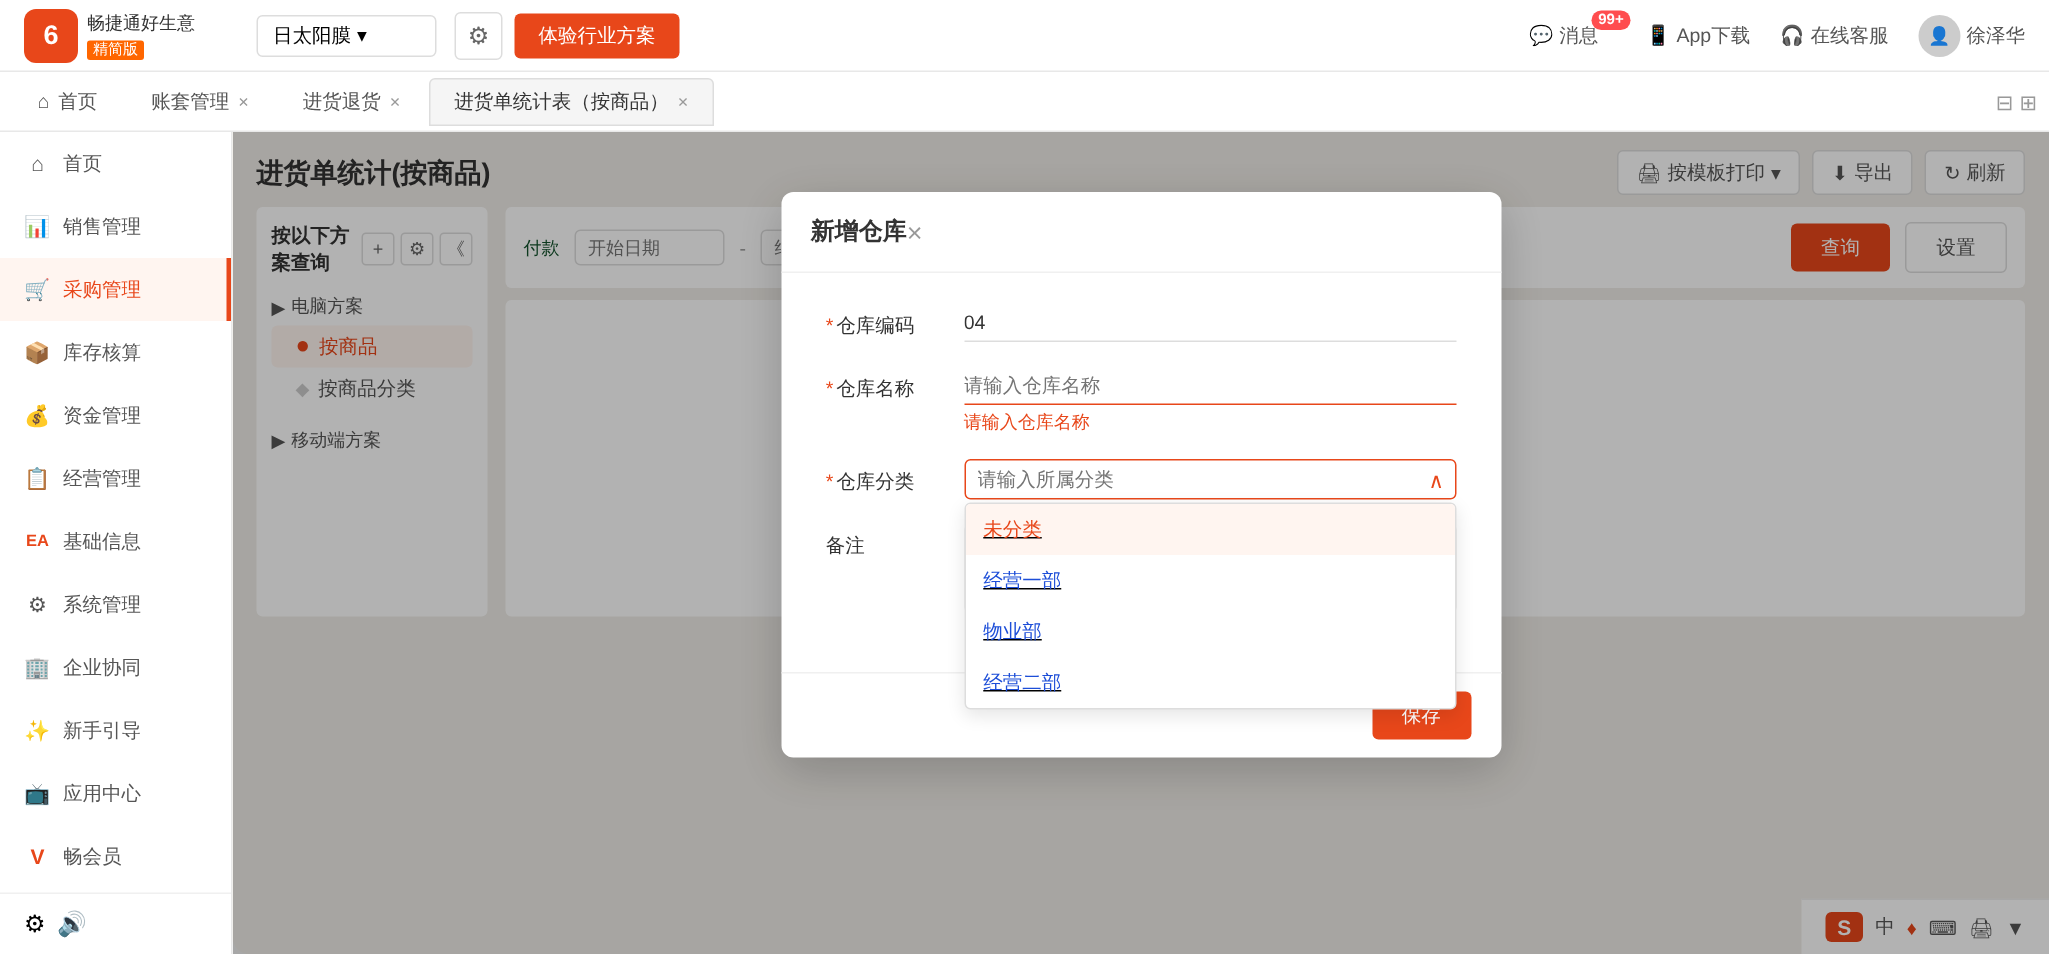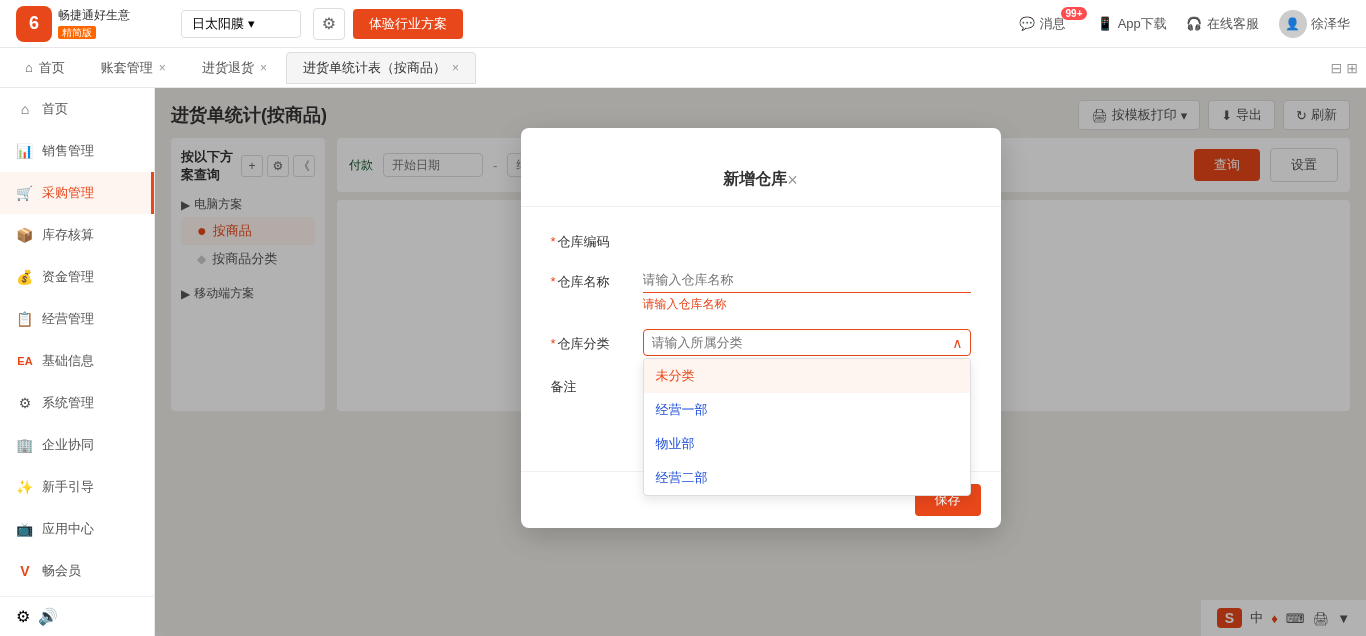--- a/index.html
+++ b/index.html
@@ -46,21 +46,20 @@
       font-size: 10px;
       padding: 1px 4px;
       border-radius: 2px;
     }
     .store-selector {
       display: flex;
       align-items: center;
       border: 1px solid #ddd;
       border-radius: 4px;
       padding: 4px 10px;
-      margin-left: 10px;
       min-width: 120px;
       cursor: pointer;
       gap: 4px;
     }
     .header-actions {
       display: flex;
       align-items: center;
       margin-left: 12px;
       gap: 8px;
     }
@@ -310,22 +309,21 @@
       border-radius: 8px;
       width: 480px;
       box-shadow: 0 8px 32px rgba(0,0,0,0.2);
       position: relative;
     }
     .modal-header {
       padding: 16px 20px;
       border-bottom: 1px solid #f0f0f0;
       display: flex;
       align-items: center;
-      justify-content: center;
-      margin-top: 25px;
+      justify-content: flex-start;
     }
     .modal-title {
       font-size: 16px;
       font-weight: bold;
       color: #333;
     }
     .modal-close {
       color: #999;
       cursor: pointer;
       font-size: 18px;
@@ -399,20 +397,21 @@
       position: absolute;
       top: calc(100% + 2px);
       left: 0;
       right: 0;
       background: white;
       border: 1px solid #ddd;
       border-radius: 4px;
       box-shadow: 0 4px 12px rgba(0,0,0,0.1);
       z-index: 200;
       overflow: hidden;
+      text-decoration: underline;
     }
     .dropdown-item {
       padding: 8px 12px;
       font-size: 13px;
       color: #1d4ed8;
       cursor: pointer;
     }
     .dropdown-item.selected {
       background: #fff5f0;
       color: #e8471a;
@@ -686,20 +685,23 @@
       <div class="modal">
         <div class="modal-header">
           <span class="modal-title">新增仓库</span>
           <span class="modal-close">×</span>
         </div>
         <div class="modal-body">
 
           <div class="form-row">
             <div class="form-label">
               <span class="required">*</span><span>仓库编码</span>
+            </div>
+            <div class="form-field">
+              <input type="text" class="form-input" value="04" style="">
             </div>
           </div>
 
           <div class="form-row">
             <div class="form-label">
               <span class="required">*</span><span>仓库名称</span>
             </div>
             <div class="form-field">
               <input type="text" class="form-input error" placeholder="请输入仓库名称" style="">
               <div class="error-msg">请输入仓库名称</div>

